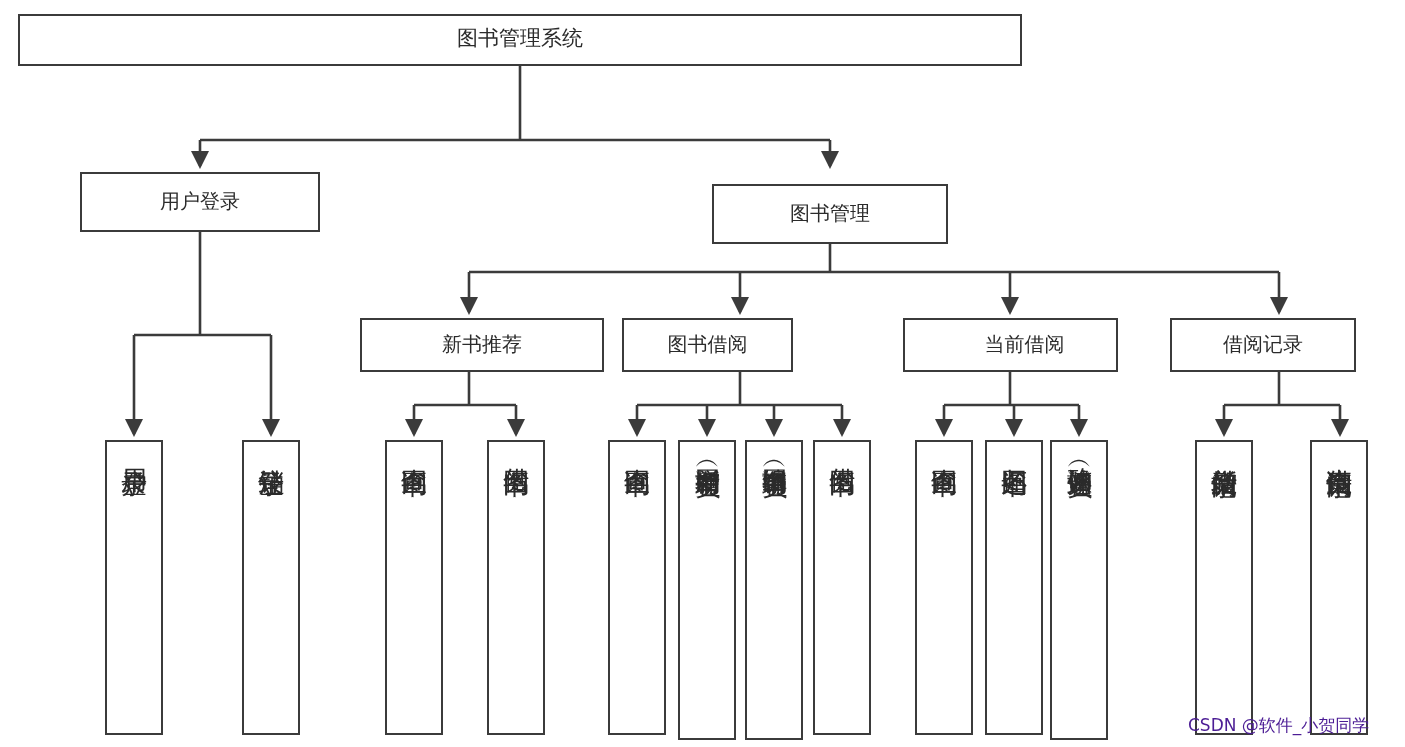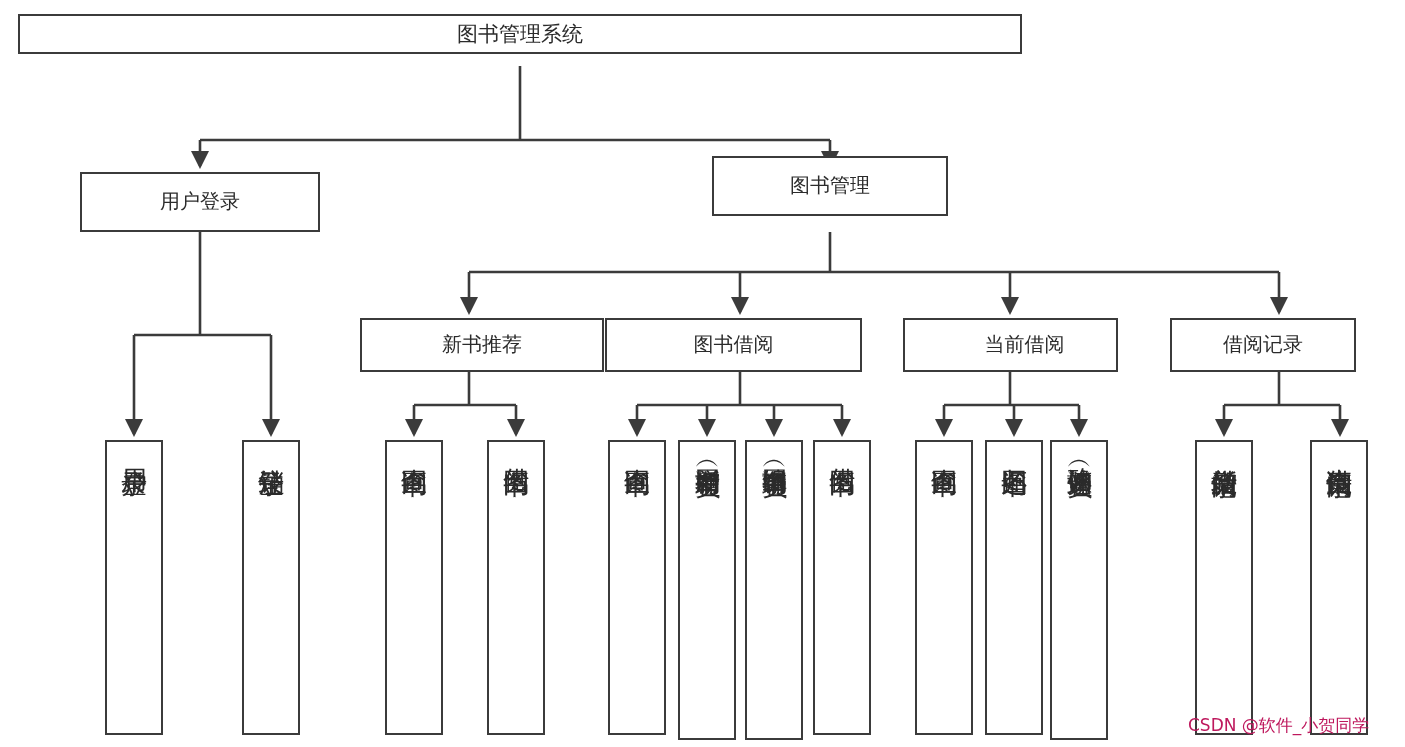--- a/index.html
+++ b/index.html
@@ -25,36 +25,37 @@
   }
   .node .label{
     display:block;
     text-align:center;
     line-height:1.16;
     letter-spacing:0px;
   }
 
   
   .root{
-    left:18px;top:14px;width:1004px;height:40px;
+    left:18px;top:14px;width:1004px;height:52px;
     border-width:2px;
+    font-family:Liberation Mono, monospace;
   }
   .root .label{font-size:21px;}
 
   
   .lvl1{height:60px;}
   .lvl1 .label{font-size:20px;}
   #n-user-login{left:80px;top:172px;width:240px;}
-  #n-book-manage{left:712px;top:156px;width:236px;}
+  #n-book-manage{left:712px;top:184px;width:236px;}
 
   
   .lvl2{height:54px;top:318px;}
   .lvl2 .label{font-size:20px;}
   #n-new-book{left:360px;width:244px;}
-  #n-borrow{left:605px;width:257px;}
+  #n-borrow{left:622px;width:171px;}
   #n-current{left:903px;width:215px;padding-left:28px;}
   #n-record{left:1170px;width:186px;}
 
   
   .leaf{
     top:440px;
     height:295px;
     align-items:flex-start;
     justify-content:center;
     padding-top:6px;
@@ -83,21 +84,21 @@
   #l-return-book  {left:985px;width:58px;}
   #l-confirm-ret  {left:1050px;width:58px;}
   #l-add-rec      {left:1195px;width:58px;}
   #l-query-rec    {left:1310px;width:58px;}
 
   
   #watermark{
     position:absolute;
     left:1188px;top:714px;
     font-size:17px;
-    color:#be185d;
+    color:#4c1d95;
     white-space:nowrap;
     pointer-events:none;
   }
 </style>
 </head>
 <body>
 
 <svg id="canvas" viewBox="0 0 1405 747" xmlns="http://www.w3.org/2000/svg">
   <defs>
     <marker id="arrow" viewBox="0 0 12 12" refX="10" refY="6" markerWidth="7" markerHeight="7" orient="auto-start-reverse">

